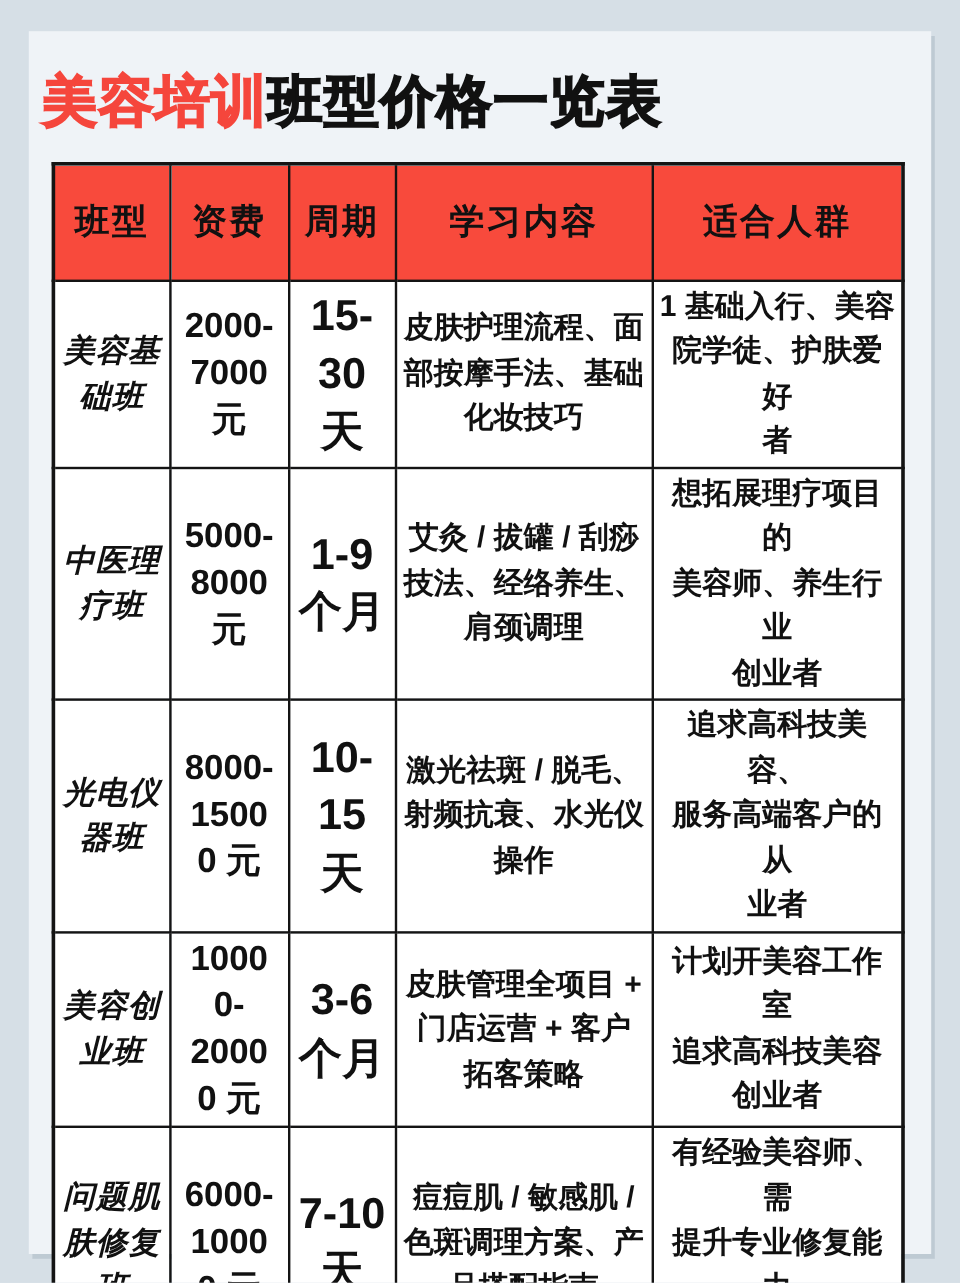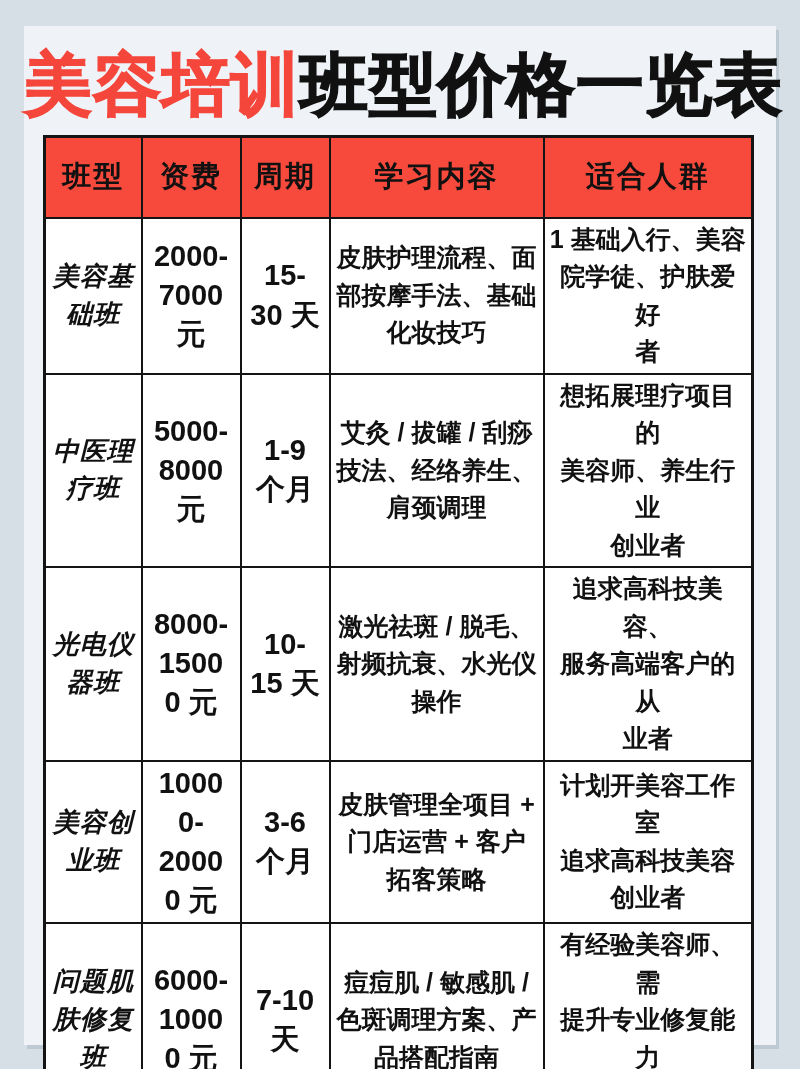--- a/index.html
+++ b/index.html
@@ -20,26 +20,26 @@
     height: 1019px;
     background: #eff3f7;
     box-shadow: 3px 4px 0 rgba(120, 140, 155, 0.25);
   }
   .title {
     position: absolute;
     top: 24px;
     left: 0;
     width: 100%;
     text-align: left;
-    font-size: 68px;
+    font-size: 46px;
     font-weight: 900;
     letter-spacing: 1px;
     color: #111111;
     white-space: nowrap;
-    margin: 0;
+    margin: 11px;
     line-height: 1.0;
     -webkit-text-stroke: 1.5px currentColor;
   }
   .title .hl {
     color: #f5463c;
     -webkit-text-stroke: 1.5px #f5463c;
   }
   table.price-table {
     position: absolute;
     left: 19px;
@@ -56,30 +56,30 @@
   }
   th, td {
     text-align: center;
     vertical-align: middle;
     color: #111111;
     font-weight: 700;
     white-space: pre-line;
     padding: 2px 4px;
     overflow: hidden;
   }
-  thead tr { height: 81px; }
+  thead tr { height: 97px; }
   thead th {
     background: #f84a3c;
     font-size: 29px;
     letter-spacing: 2px;
   }
   tbody td { background: #ffffff; font-size: 25px; line-height: 1.5; }
   tbody td.col-class    { font-size: 26px; line-height: 1.45; letter-spacing: 1px; font-style: italic; }
   tbody td.col-fee      { font-size: 29px; line-height: 1.35; }
-  tbody td.col-duration { font-size: 29px; line-height: 1.35; }
+  tbody td.col-duration { font-size: 36px; line-height: 1.35; }
   tbody tr.r1 { height: 119px; }
   tbody tr.r2 { height: 120px; }
   tbody tr.r3 { height: 128px; }
   tbody tr.r4 { height: 150px; }
   tbody tr.r5 { height: 124px; }
 </style>
 </head>
 <body>
 
 <div class="card">

